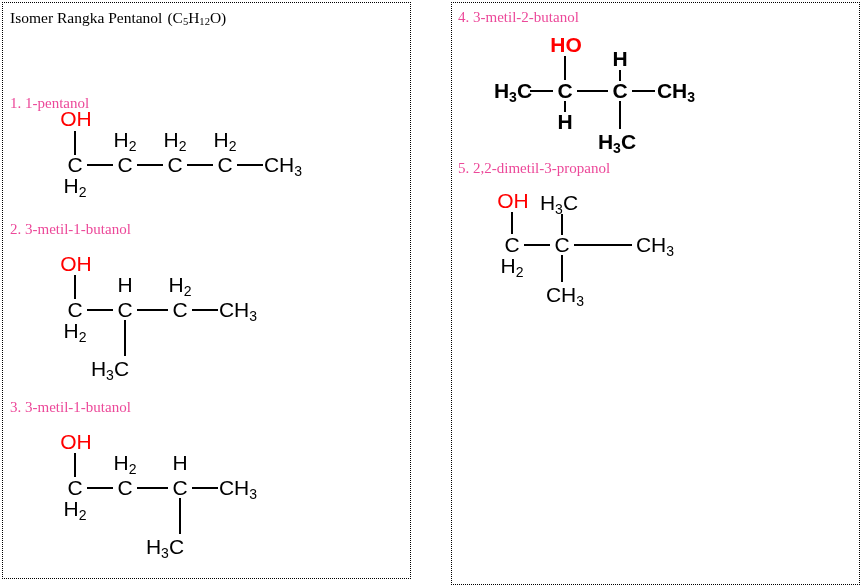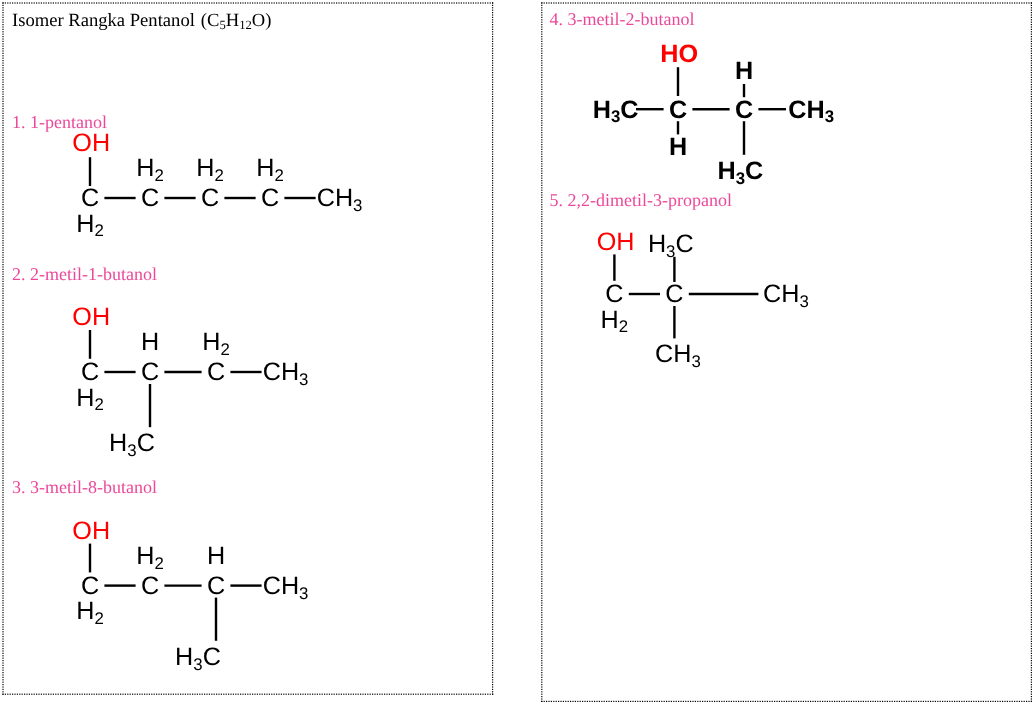--- a/index.html
+++ b/index.html
@@ -100,21 +100,21 @@
     <text class="atom" x="70" y="69">C</text>
     <text class="atom" x="70" y="44">H<tspan class="sub" dy="4">2</tspan></text>
     <text class="atom" x="120" y="69">C</text>
     <text class="atom" x="120" y="44">H<tspan class="sub" dy="4">2</tspan></text>
     <text class="atom" x="170" y="69">C</text>
     <text class="atom" x="170" y="44">H<tspan class="sub" dy="4">2</tspan></text>
     <text class="atom" x="228" y="69">CH<tspan class="sub" dy="4">3</tspan></text>
   </svg>
 </div>
 
-<div class="iso-title" style="left:10px; top:222px;">2. 2-metil-1-butanol</div>
+<div class="iso-title" style="left:10px; top:222px;">2. 3-metil-1-butanol</div>
 
 <div class="struct" id="struct-2" style="left:55px; top:248px;">
   <svg width="240" height="135" viewBox="0 0 240 135">
 
     <line class="bond" x1="20" y1="27" x2="20" y2="51"></line>
     <line class="bond" x1="32" y1="62" x2="58" y2="62"></line>
     <line class="bond" x1="70" y1="72" x2="70" y2="108"></line>
     <line class="bond" x1="82" y1="62" x2="113" y2="62"></line>
     <line class="bond" x1="137" y1="62" x2="163" y2="62"></line>
 
@@ -123,21 +123,21 @@
     <text class="atom" x="20" y="90">H<tspan class="sub" dy="4">2</tspan></text>
     <text class="atom" x="70" y="69">C</text>
     <text class="atom" x="70" y="44">H</text>
     <text class="atom" x="55" y="128">H<tspan class="sub" dy="4">3</tspan><tspan dy="-4">C</tspan></text>
     <text class="atom" x="125" y="69">C</text>
     <text class="atom" x="125" y="44">H<tspan class="sub" dy="4">2</tspan></text>
     <text class="atom" x="183" y="69">CH<tspan class="sub" dy="4">3</tspan></text>
   </svg>
 </div>
 
-<div class="iso-title" style="left:10px; top:400px;">3. 3-metil-8-butanol</div>
+<div class="iso-title" style="left:10px; top:400px;">3. 3-metil-1-butanol</div>
 
 <div class="struct" id="struct-3" style="left:55px; top:424px;">
   <svg width="240" height="140" viewBox="0 0 240 140">
 
     <line class="bond" x1="20" y1="29" x2="20" y2="53"></line>
     <line class="bond" x1="32" y1="64" x2="58" y2="64"></line>
     <line class="bond" x1="82" y1="64" x2="113" y2="64"></line>
     <line class="bond" x1="125" y1="74" x2="125" y2="110"></line>
     <line class="bond" x1="137" y1="64" x2="163" y2="64"></line>
 

